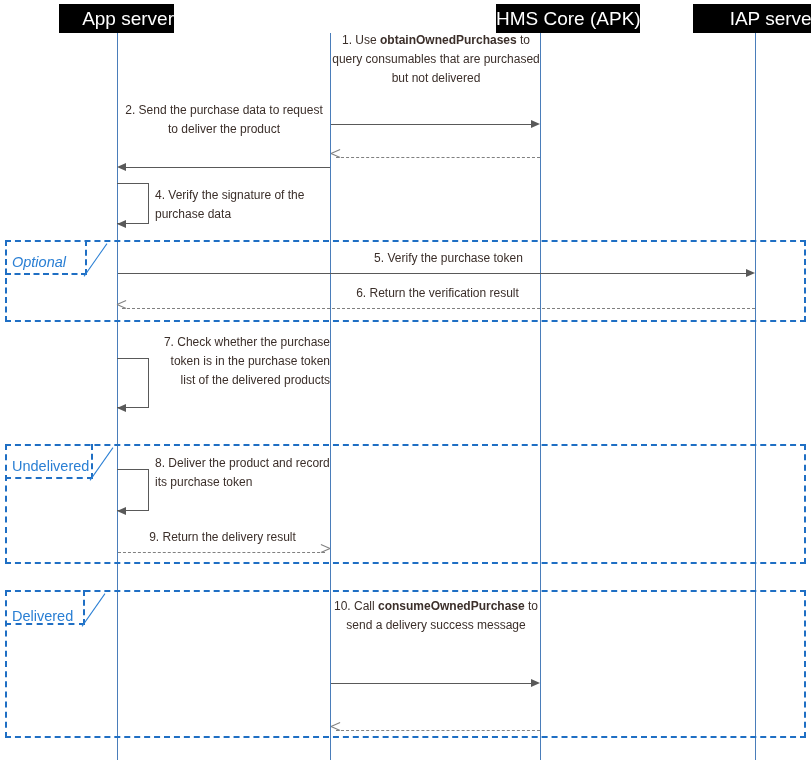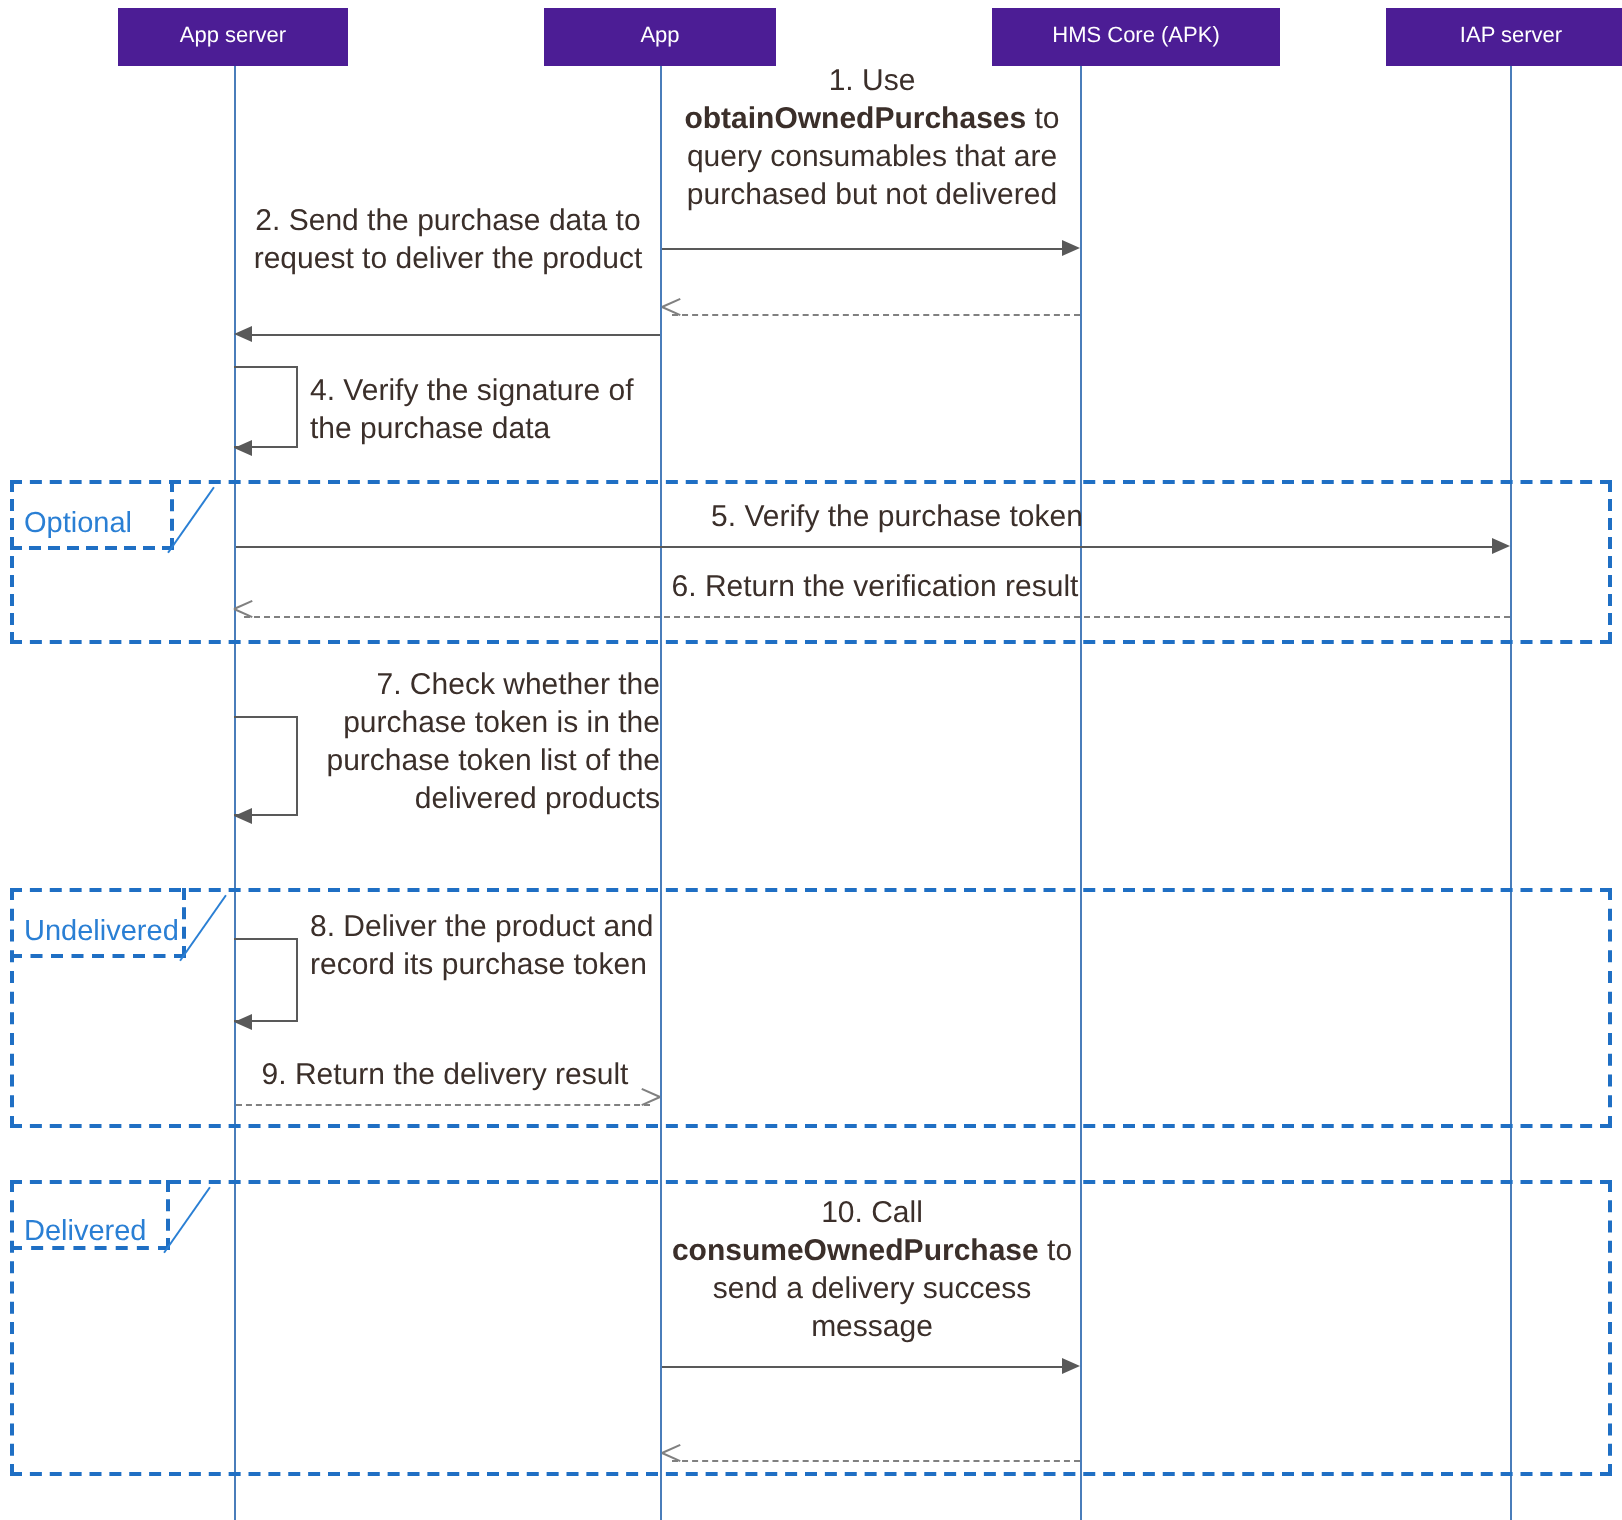--- a/index.html
+++ b/index.html
@@ -14,25 +14,25 @@
     position: relative;
     width: 811px;
     height: 760px;
     background: #ffffff;
     overflow: hidden;
   }
   .participant-box {
     position: absolute;
     top: 4px;
     height: 29px;
-    background: #4c1d95;
+    background: #000000;
     color: #ffffff;
-    font-size: 11px;
+    font-size: 19px;
     line-height: 29px;
-    text-align: center;
+    text-align: right;
     white-space: nowrap;
     box-sizing: border-box;
   }
   .lifeline {
     position: absolute;
     top: 33px;
     bottom: 0;
     width: 1px;
     background: #4a7dba;
   }
@@ -87,21 +87,21 @@
     width: 10px;
     height: 0;
     border-top: 1px solid #808080;
     left: 0px;
   }
   .arrowhead.open-left::before { top: 0px; transform: rotate(-24deg); transform-origin: left center; }
   .arrowhead.open-left::after  { top: 0px; transform: rotate(24deg); transform-origin: left center; }
 
   .msg-label {
     position: absolute;
-    font-size: 15px;
+    font-size: 12px;
     line-height: 19px;
     color: #3b2f2a;
     text-align: center;
     white-space: normal;
   }
   .msg-label b { font-weight: bold; }
 
   .selfloop {
     position: absolute;
     border: 1px solid #595959;
@@ -138,35 +138,34 @@
     transform-origin: center;
   }
 </style>
 </head>
 <body>
 
 <div id="diagram">
 
   <div class="participant-box" style="left:59px; width:115px;">App server</div>
 
-  <div class="participant-box" style="left:272px; width:116px;">App</div>
 
   <div class="participant-box" style="left:468px; width:144px;margin-left:28px;">HMS Core (APK)</div>
 
   <div class="participant-box" style="left:693px; width:125px;">IAP server</div>
 
   <div class="lifeline" style="left:117px;"></div>
   <div class="lifeline" style="left:330px;"></div>
   <div class="lifeline" style="left:540px;"></div>
   <div class="lifeline" style="left:755px;"></div>
 
   <div class="fragment" style="left:5px; top:240px; width:801px; height:82px;"></div>
   <div class="frag-label-box" style="left:5px; top:240px; width:82px; height:35px;"></div>
   <div class="frag-slash" style="left:95px; top:240px; height:40px; transform: rotate(35deg);"></div>
-  <div class="frag-label" style="left:12px; top:253px;">Optional</div>
+  <div class="frag-label" style="left:12px; top:253px;font-style:italic;">Optional</div>
 
   <div class="fragment" style="left:5px; top:444px; width:801px; height:120px;"></div>
   <div class="frag-label-box" style="left:5px; top:444px; width:88px; height:35px;"></div>
   <div class="frag-slash" style="left:101px; top:444px; height:40px; transform: rotate(35deg);"></div>
   <div class="frag-label" style="left:12px; top:457px;">Undelivered</div>
 
   <div class="fragment" style="left:5px; top:590px; width:801px; height:148px;"></div>
   <div class="frag-label-box" style="left:5px; top:590px; width:80px; height:35px;"></div>
   <div class="frag-slash" style="left:93px; top:590px; height:40px; transform: rotate(35deg);"></div>
   <div class="frag-label" style="left:12px; top:607px;">Delivered</div>

